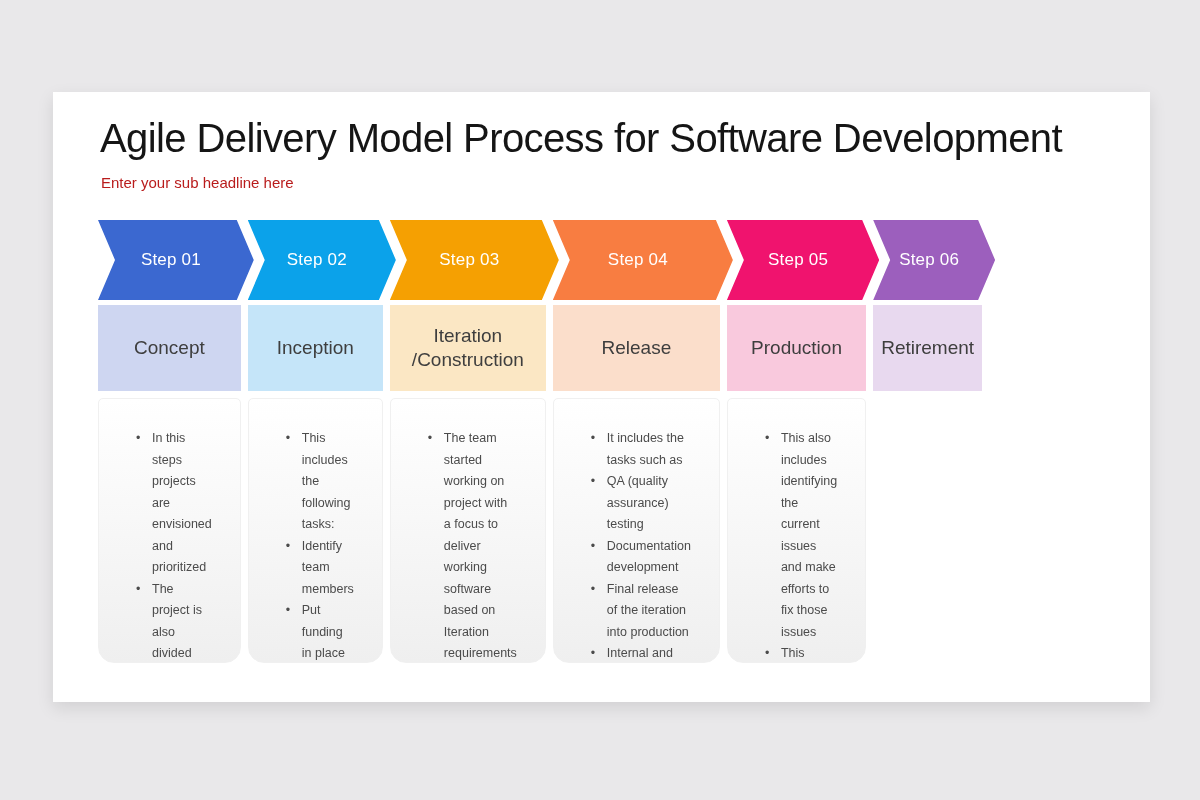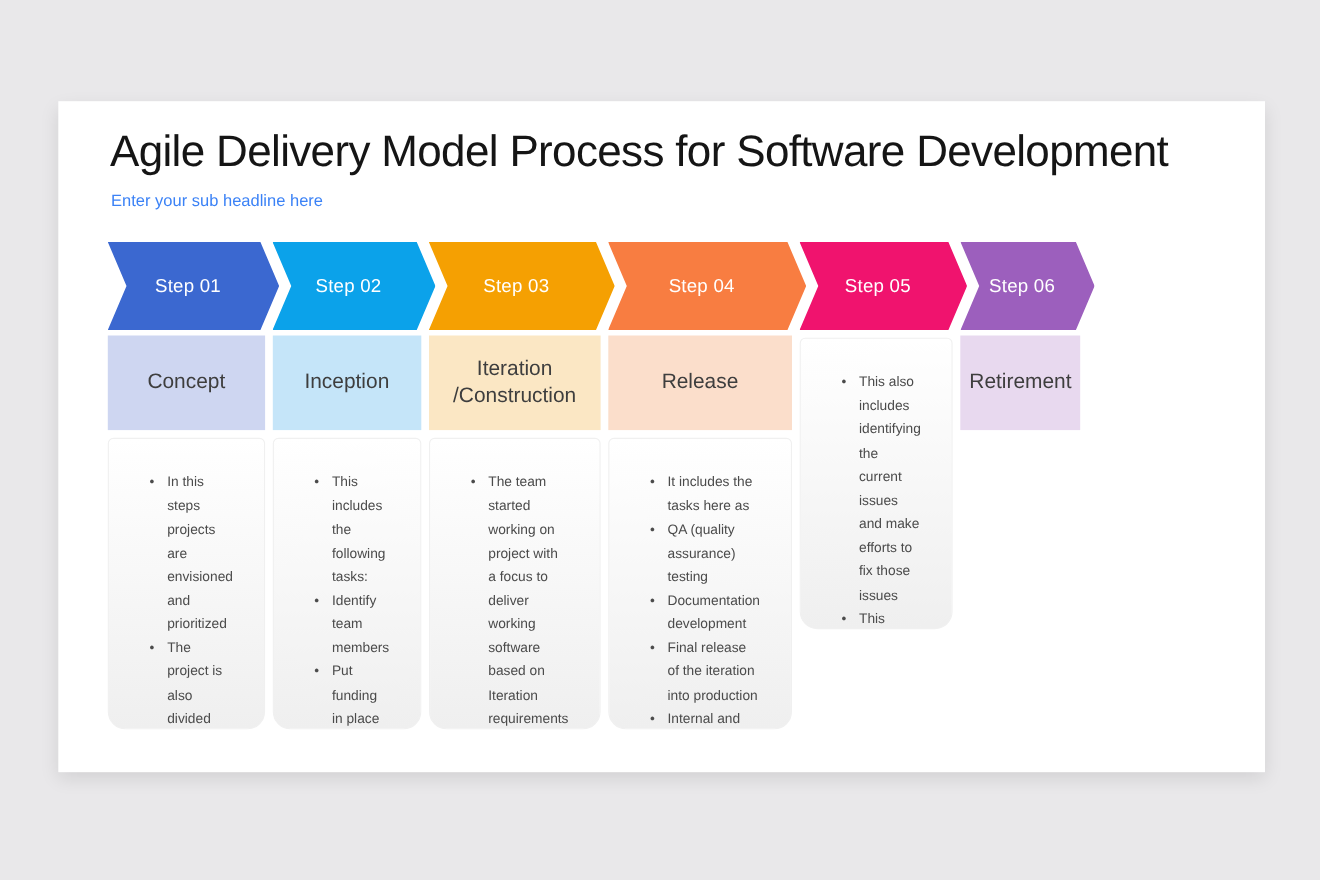--- a/index.html
+++ b/index.html
@@ -16,21 +16,21 @@
     background: #ffffff;
     box-shadow: 0 6px 16px rgba(0,0,0,0.10);
   }
   .title {
     margin: 0; padding: 24px 20px 0 47px;
     font-size: 40px; font-weight: 500; letter-spacing: -0.6px;
     color: #151515; white-space: nowrap;
   }
   .subtitle {
     margin: 13px 0 16px 0; padding-left: 48px;
-    font-size: 15px; color: #3b82f6;
+    font-size: 15px; color: #b91c1c;
   }
   .grid {
     position: absolute; left: 45px; top: 128px; width: 792px;
     display: grid; grid-template-columns: repeat(6, 1fr); column-gap: 7px;
   }
   .col { position: relative; }
   .arrow {
     height: 80px;
     width: calc(100% + 13px);
     background: var(--arrow-color);
@@ -124,32 +124,35 @@
 
       <div class="col" style="--arrow-color: #f87d41; --phase-bg: #fbdecb;">
         <div class="arrow">
           <span>Step 04</span>
         </div>
         <div class="phase">
           <span>Release</span>
         </div>
         <div class="details">
           <ul>
-              <li>It includes the tasks here as</li>
+              <li>It includes the tasks such as</li>
               <li>QA (quality assurance) testing</li>
               <li>Documentation development</li>
               <li>Final release of the iteration into production</li>
               <li>Internal and external training</li>
             </ul>
         </div>
       </div>
 
       <div class="col" style="--arrow-color: #f0136e; --phase-bg: #f9c9dd;">
         <div class="arrow">
           <span>Step 05</span>
+        </div>
+        <div class="phase">
+          <span>Production</span>
         </div>
         <div class="details">
           <ul>
               <li>This also includes identifying the current issues and make efforts to fix those issues</li>
               <li>This includes ongoing support of the software</li>
             </ul>
         </div>
       </div>
 
       <div class="col" style="--arrow-color: #9c5fbd; --phase-bg: #e8d9ef;">

